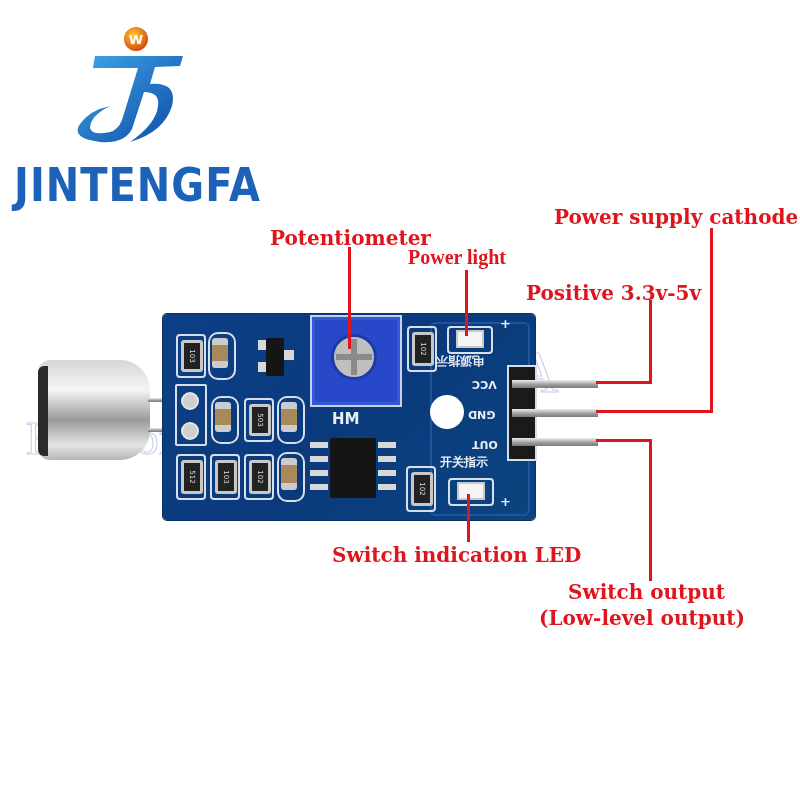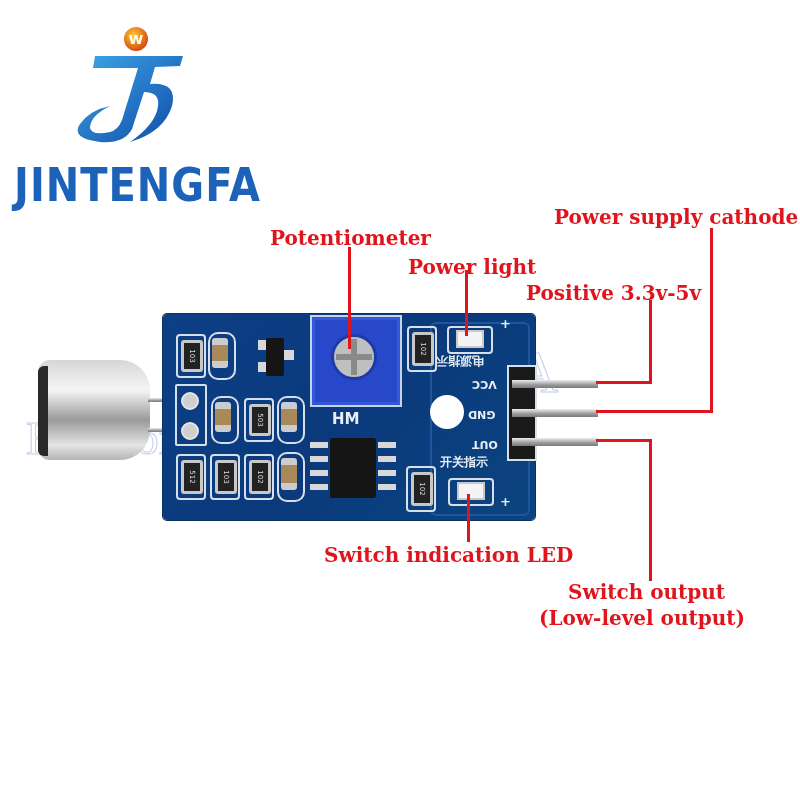--- a/index.html
+++ b/index.html
@@ -159,30 +159,30 @@
 <div class="abs silk" style="left:472px; top:438px; font-size:11px; transform:rotate(180deg);">OUT</div>
 
 <div class="abs header"></div>
 <div class="abs pin" style="left:512px; top:380px; width:86px;"></div>
 <div class="abs pin" style="left:512px; top:409px; width:86px;"></div>
 <div class="abs pin" style="left:512px; top:438px; width:86px;"></div>
 
 <div class="abs lbl" style="left:270px; top:228px;">Potentiometer</div>
 <div class="abs line" style="left:348px; top:247px; width:3px; height:102px;"></div>
 
-<div class="abs lbl" style="left:408px; top:257px;">Power light</div>
+<div class="abs lbl" style="left:408px; top:247px;font-family:Liberation Serif, serif;">Power light</div>
 <div class="abs line" style="left:465px; top:270px; width:3px; height:66px;"></div>
 
 <div class="abs lbl" style="left:554px; top:207px;">Power supply cathode</div>
 <div class="abs line" style="left:710px; top:228px; width:3px; height:184px;"></div>
 <div class="abs line" style="left:596px; top:410px; width:117px; height:3px;"></div>
 
 <div class="abs lbl" style="left:526px; top:283px;">Positive 3.3v-5v</div>
 <div class="abs line" style="left:649px; top:300px; width:3px; height:84px;"></div>
 <div class="abs line" style="left:596px; top:381px; width:56px; height:3px;"></div>
 
 <div class="abs line" style="left:596px; top:439px; width:56px; height:3px;"></div>
 <div class="abs line" style="left:649px; top:439px; width:3px; height:142px;"></div>
 <div class="abs lbl" style="left:568px; top:582px;">Switch output</div>
 <div class="abs lbl" style="left:539px; top:608px;">(Low-level output)</div>
 
 <div class="abs line" style="left:467px; top:494px; width:3px; height:48px;"></div>
-<div class="abs lbl" style="left:324px; top:545px;">Switch indication LED</div>
+<div class="abs lbl" style="left:332px; top:545px;">Switch indication LED</div>
 
 </body></html>

